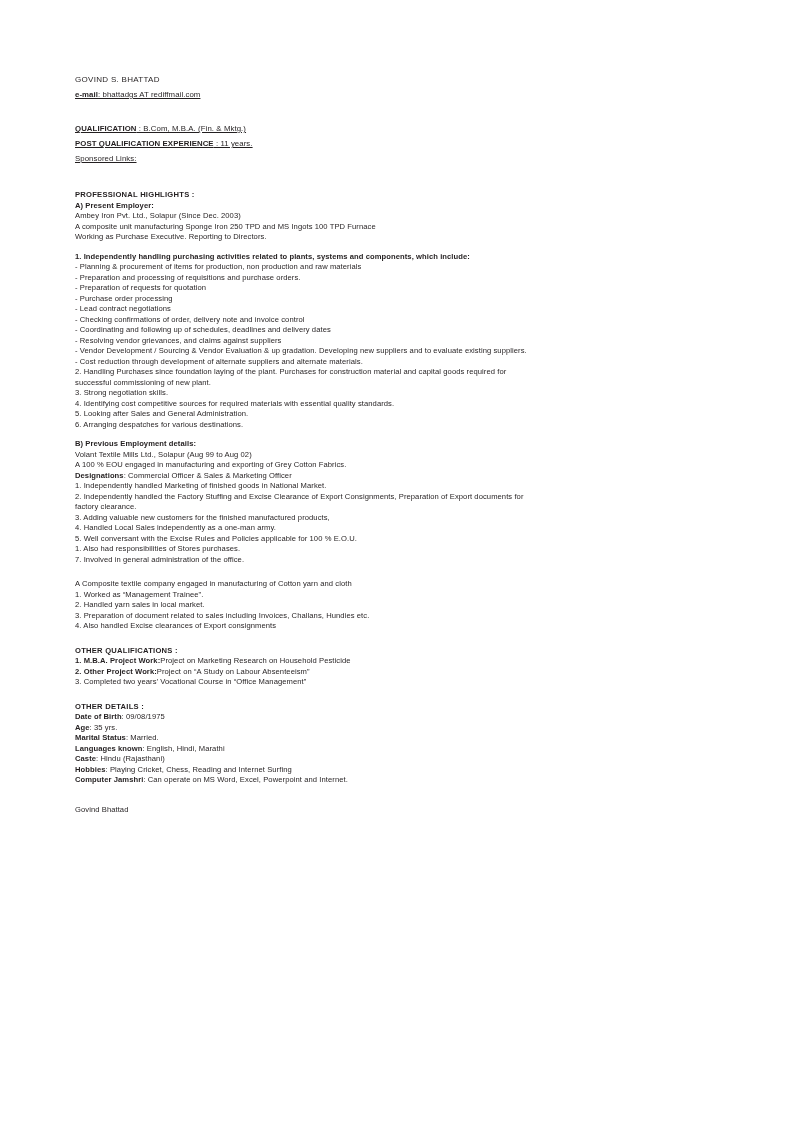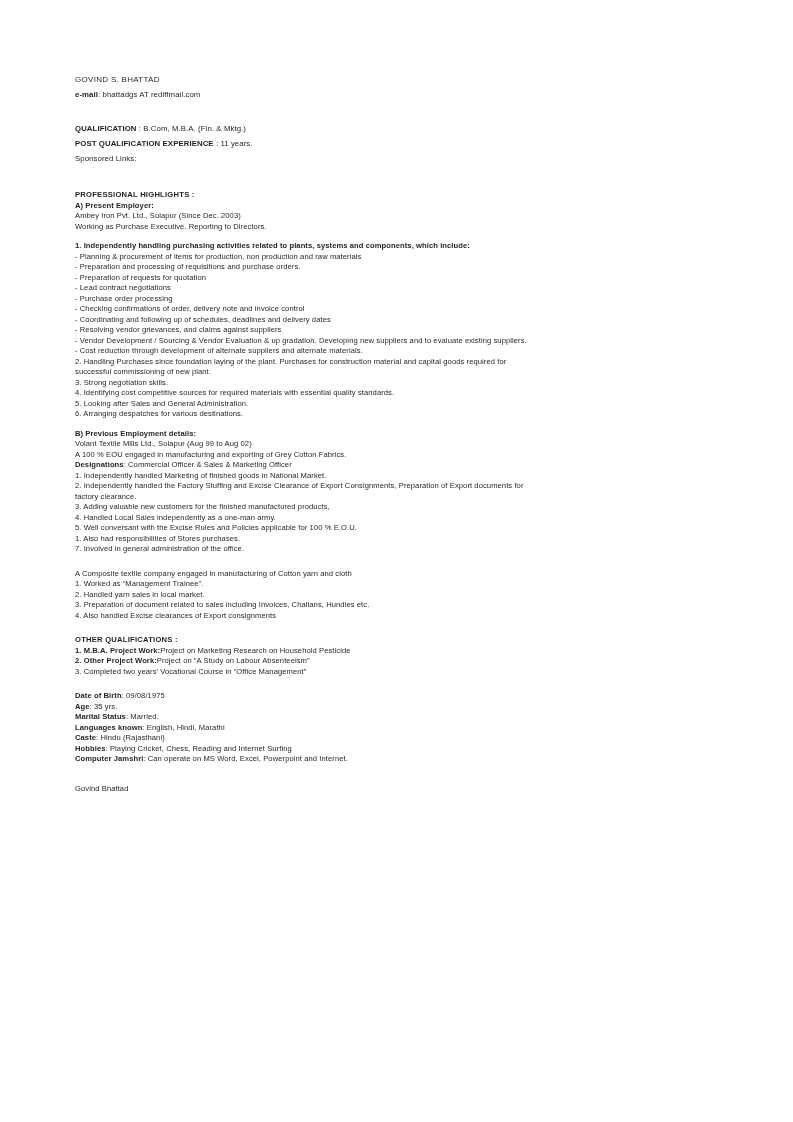--- a/index.html
+++ b/index.html
@@ -34,20 +34,21 @@
     margin: 0;
   }
   .b { font-weight: bold; }
   .gap-s  { height: 9px; }
   .gap-m  { height: 14px; }
   .gap-l  { height: 19px; }
   .gap-xl { height: 24px; }
   .head-line {
     line-height: 15px;
     font-size: 7.8px;
+    text-decoration: underline;
   }
   .name-line {
     line-height: 15px;
     font-size: 8px;
     letter-spacing: 0.3px;
   }
   .sec-title {
     font-weight: bold;
     letter-spacing: 0.25px;
   }
@@ -68,31 +69,32 @@
 
     <div class="line head-line"><span class="b">QUALIFICATION</span><span> : B.Com, M.B.A. (Fin. &amp; Mktg.)</span></div>
     <div class="line head-line"><span class="b">POST QUALIFICATION EXPERIENCE</span><span> : 11 years.</span></div>
     <div class="line head-line">Sponsored Links:</div>
 
     <div class="gap-xl"></div>
 
     <div class="line sec-title">PROFESSIONAL HIGHLIGHTS :</div>
     <div class="line b">A) Present Employer:</div>
     <div class="line">Ambey Iron Pvt. Ltd., Solapur (Since Dec. 2003)</div>
+    <div class="line">A composite unit manufacturing Sponge Iron 250 TPD and MS Ingots 100 TPD Furnace</div>
     <div class="line">Working as Purchase Executive. Reporting to Directors.</div>
 
     <div class="gap-s"></div>
 
     <div class="line b wrap-block">1. Independently handling purchasing activities related to plants, systems and components, which include:</div>
     <div>
       <div class="line wrap-block">- Planning &amp; procurement of items for production, non production and raw materials</div>
       <div class="line wrap-block">- Preparation and processing of requisitions and purchase orders.</div>
       <div class="line wrap-block">- Preparation of requests for quotation</div>
+      <div class="line wrap-block">- Purchase order processing</div>
       <div class="line wrap-block">- Lead contract negotiations</div>
-      <div class="line wrap-block">- Purchase order processing</div>
       <div class="line wrap-block">- Checking confirmations of order, delivery note and invoice control</div>
       <div class="line wrap-block">- Coordinating and following up of schedules, deadlines and delivery dates</div>
       <div class="line wrap-block">- Resolving vendor grievances, and claims against suppliers</div>
       <div class="line wrap-block">- Vendor Development / Sourcing &amp; Vendor Evaluation &amp; up gradation. Developing new suppliers and to evaluate existing suppliers.</div>
       <div class="line wrap-block">- Cost reduction through development of alternate suppliers and alternate materials.</div>
     </div>
     <div>
       <div class="line wrap-block">2. Handling Purchases since foundation laying of the plant. Purchases for construction material and capital goods required for successful commissioning of new plant.</div>
       <div class="line wrap-block">3. Strong negotiation skills.</div>
       <div class="line wrap-block">4. Identifying cost competitive sources for required materials with essential quality standards.</div>
@@ -128,20 +130,21 @@
 
     <div class="gap-m"></div>
 
     <div class="line sec-title">OTHER QUALIFICATIONS :</div>
     <div class="line"><span class="b">1. M.B.A. Project Work:</span><span>Project on Marketing Research on Household Pesticide</span></div>
     <div class="line"><span class="b">2. Other Project Work:</span><span>Project on “A Study on Labour Absenteeism”</span></div>
     <div class="line">3. Completed two years’ Vocational Course in “Office Management”</div>
 
     <div class="gap-m"></div>
 
+    <div class="line sec-title">OTHER DETAILS :</div>
     <div>
       <div class="line"><span class="b">Date of Birth</span><span>: 09/08/1975</span></div>
       <div class="line"><span class="b">Age</span><span>: 35 yrs.</span></div>
       <div class="line"><span class="b">Marital Status</span><span>: Married.</span></div>
       <div class="line"><span class="b">Languages known</span><span>: English, Hindi, Marathi</span></div>
       <div class="line"><span class="b">Caste</span><span>: Hindu (Rajasthani)</span></div>
       <div class="line"><span class="b">Hobbies</span><span>: Playing Cricket, Chess, Reading and Internet Surfing</span></div>
       <div class="line"><span class="b">Computer Jamshri</span><span>: Can operate on MS Word, Excel, Powerpoint and Internet.</span></div>
     </div>
 

